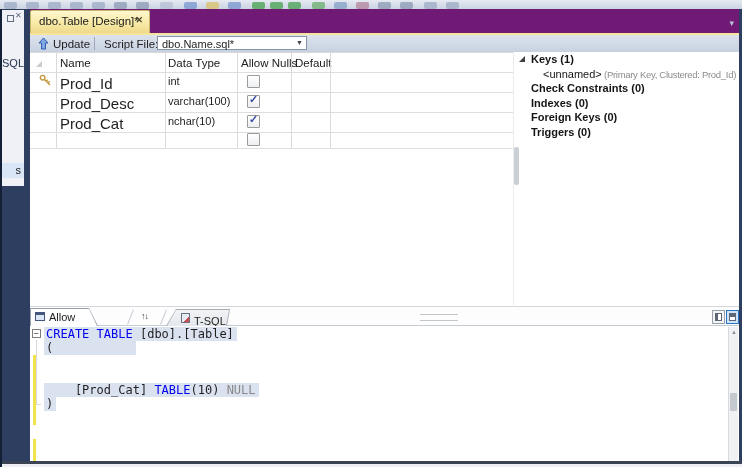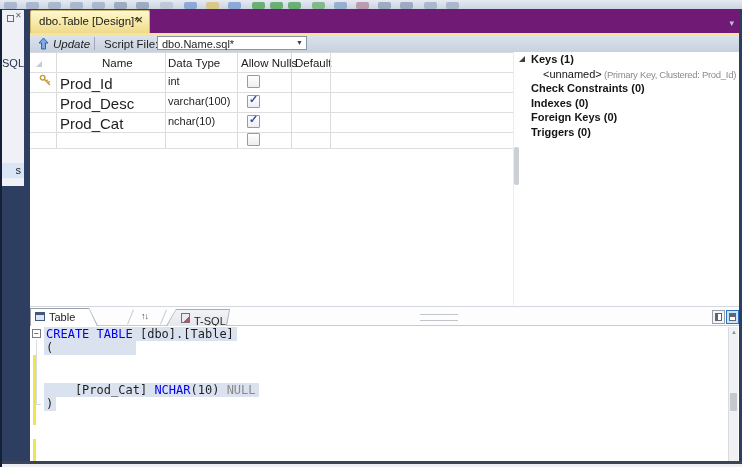--- a/index.html
+++ b/index.html
@@ -20,21 +20,21 @@
            text-align:right;padding-right:3px;box-sizing:border-box;line-height:15px;font-size:11px;}
   #tab-strip{left:30px;top:9px;width:712px;height:24px;background:#701a75;}
   #doc-tab{position:absolute;left:0;top:1px;width:120px;height:23px;border-radius:2px 2px 0 0;
            background:linear-gradient(#FEF7CF,#F7E9A6 55%,#EFDA8A);border:1px solid #C9B770;border-bottom:none;
            box-sizing:border-box;}
   #doc-tab .ttl{position:absolute;left:8px;top:4px;font-size:11.5px;color:#1A1A1A;white-space:nowrap;}
   #doc-tab .cls{position:absolute;right:6px;top:4px;font-size:9px;font-weight:bold;color:#4A452F;cursor:default;}
   #tab-overflow{position:absolute;right:8px;top:9px;color:#B9C4D9;font-size:9px;}
   #yellow-line{left:30px;top:33px;width:712px;height:2px;background:#F4E49C;}
   #cmdbar{left:30px;top:35px;width:712px;height:17px;background:linear-gradient(#DCE3ED,#C8D1E0);}
-  #upd-btn{position:absolute;left:4px;top:0;height:17px;display:flex;align-items:center;gap:4px;padding:0 4px;font-style:italic;}
+  #upd-btn{position:absolute;left:4px;top:0;height:17px;display:flex;align-items:center;gap:4px;padding:0 4px;}
   #cmd-sep{position:absolute;left:64px;top:2px;width:1px;height:13px;background:#9FA9BA;}
   #sf-label{position:absolute;left:74px;top:3px;}
   #sf-combo{position:absolute;left:127px;top:1px;width:150px;height:14px;background:#fff;
             border:1px solid #8795A8;box-sizing:border-box;}
   #sf-combo .val{position:absolute;left:4px;top:1px;font-size:11px;white-space:nowrap;}
   #sf-combo .arr{position:absolute;right:3px;top:2px;font-size:7px;color:#3A3F48;}
 
   
   #grid{left:30px;top:52px;width:483px;height:95px;border-top:1px solid #D9D9D9;}
   .gv{position:absolute;top:0;width:1px;height:95px;background:#DADADA;}
@@ -167,21 +167,21 @@
     <span id="sf-label">Script File:</span>
     <div id="sf-combo">
       <span class="val">dbo.Name.sql*</span>
       <span class="arr">▼</span>
     </div>
   </div>
 
   <div class="abs" id="grid">
     <div id="selall"></div>
     <div>
-        <span class="ghead" style="left: 30px; margin-left: 42px;">Name</span>
+        <span class="ghead" style="left: 30px;">Name</span>
         <span class="ghead" style="left: 138px;">Data Type</span>
         <span class="ghead" style="left: 211px;">Allow Nulls</span>
         <span class="ghead" style="left: 265px;">Default</span>
       </div>
     <div>
         <div class="gv" style="left: 26px;"></div>
         <div class="gv" style="left: 135px;"></div>
         <div class="gv" style="left: 207px;"></div>
         <div class="gv" style="left: 261px;"></div>
         <div class="gv" style="left: 300px;"></div>
@@ -234,21 +234,21 @@
       <div class="titem abs" style="top: 96.5px;"><span class="lbl" style="margin-left: 14px;">Indexes (0)</span></div>
       <div class="titem abs" style="top: 111px;"><span class="lbl" style="margin-left: 14px;">Foreign Keys (0)</span></div>
       <div class="titem abs" style="top: 125.5px;"><span class="lbl" style="margin-left: 14px;">Triggers (0)</span></div>
     </div>
 
   <div class="abs" id="pane-split"></div>
   <div class="abs" id="subtab-row">
     <div id="design-tab">
       <div class="inner"></div>
       <div class="design-ico"></div>
-      <span class="txt">Table</span>
+      <span class="txt">Allow</span>
     </div>
     <div id="sync-tab">
       <div class="l1"></div>
         <div class="l2"></div>
       <span class="g">↑↓</span>
     </div>
     <div id="tsql-tab">
       <div class="inner"></div>
       <div class="tsql-ico"></div>
       <span class="txt">T-SQL</span>
@@ -261,21 +261,21 @@
         <div class="sb-ico"></div>
       </div>
     <div class="splitbtn" style="left:710px"></div>
   </div>
 
   <div class="abs" id="code">
       <div class="cl"><span class="fold">−</span><span class="txt hl"><span class="tk-kw">CREATE TABLE</span><span class="tk-pl"> [dbo].[Table]</span></span></div>
       <div class="cl"><span class="txt hl"><span class="tk-pl">(           </span></span></div>
       <div class="cl"><span class="bar"></span></div>
       <div class="cl"><span class="bar"></span></div>
-      <div class="cl"><span class="bar"></span><span class="txt hl"><span class="tk-pl">    [Prod_Cat] </span><span class="tk-kw">NCHAR</span><span class="tk-pl">(10)</span><span class="tk-gr"> NULL</span></span></div>
+      <div class="cl"><span class="bar"></span><span class="txt hl"><span class="tk-pl">    [Prod_Cat] </span><span class="tk-kw">TABLE</span><span class="tk-pl">(10)</span><span class="tk-gr"> NULL</span></span></div>
       <div class="cl"><span class="bar"></span><span class="txt hl"><span class="tk-pl">)</span></span></div>
       <div class="cl"><span class="bar"></span></div>
     </div>
   <div class="abs" id="guide-v"></div>
   <div class="abs" id="guide-h"></div>
   <div class="abs" id="bar-tail"></div>
   <div class="abs" id="code-scroll">
     <div class="up">▲</div>
     <div class="thumb"></div>
   </div>

